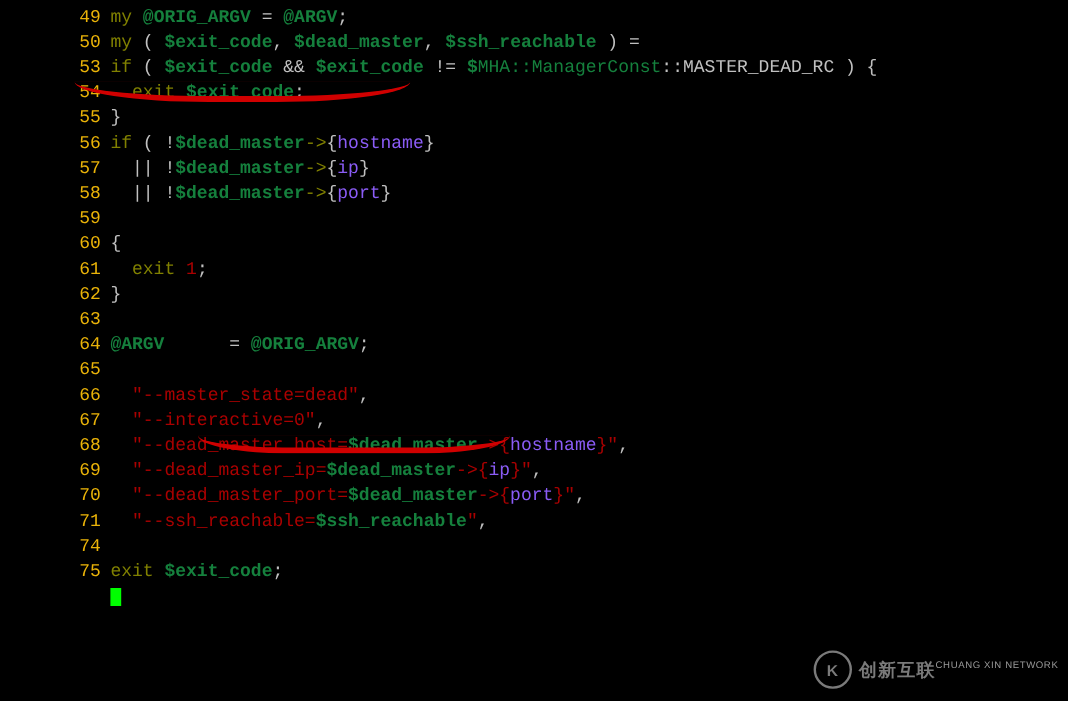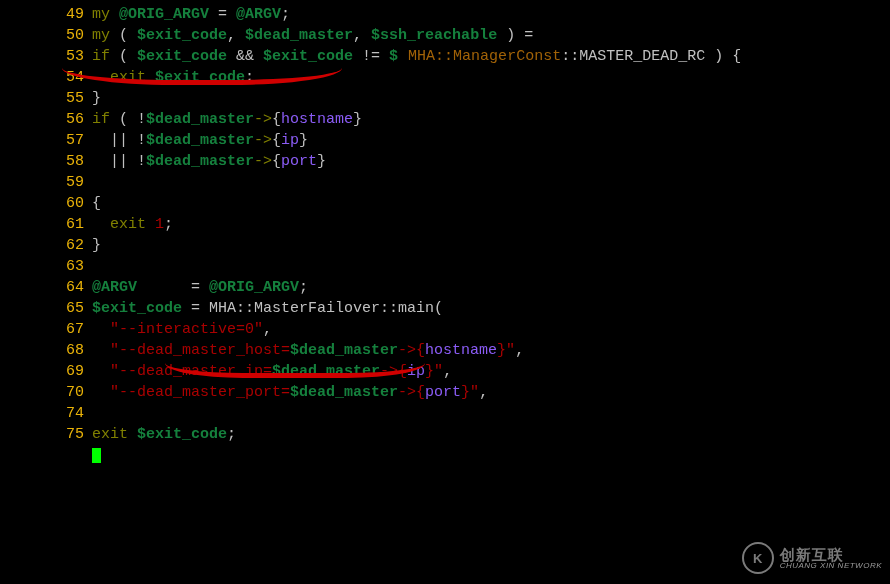--- a/index.html
+++ b/index.html
@@ -31,21 +31,21 @@
     padding-left: 44px;
   }
   .code {
     color: #c0c0c0;
   }
   .kw   { color: #808000; }
   .var  { color: #15803d; font-weight: bold; }
   .punc { color: #c0c0c0; }
   .str  { color: #aa0000; }
   .num  { color: #aa0000; }
-  .mod  { color: #a16207; margin-left: 10px; }
+  .mod  { color: #15803d; }
   .hash { color: #8b5cf6; }
   .arrow{ color: #808000; }
 
   .annotation {
     position: absolute;
     pointer-events: none;
   }
   .underline1 {
     left: 62px;
     top: 68px;
@@ -80,25 +80,25 @@
     border: 2px solid #888;
     border-radius: 50%;
     display: flex;
     align-items: center;
     justify-content: center;
     font-weight: bold;
     font-size: 13px;
   }
   .watermark .txt {
     display: flex;
-    flex-direction: column;
+    flex-direction: row;
     line-height: 1;
   }
   .watermark .txt .big { font-size: 15px; font-weight: bold; letter-spacing:1px;}
-  .watermark .txt .small { font-size: 8px; letter-spacing:0.5px; color:#aaa;font-style:italic;}
+  .watermark .txt .small { font-size: 8px; letter-spacing:0.5px; color:#aaa;}
   .cursor {
     display:inline-block;
     width:9px;
     height:15px;
     background:#00ff00;
     vertical-align: middle;
   }
 </style>
 </head>
 <body>
@@ -111,25 +111,27 @@
     <div class="line"><span class="gutter">55</span><span class="code"><span class="punc">}</span></span></div>
     <div class="line"><span class="gutter">56</span><span class="code"><span class="kw">if</span><span class="punc"> ( !</span><span class="var">$dead_master</span><span class="arrow">-&gt;</span><span class="punc">{</span><span class="hash">hostname</span><span class="punc">}</span></span></div>
     <div class="line"><span class="gutter">57</span><span class="code"><span class="punc">  || !</span><span class="var">$dead_master</span><span class="arrow">-&gt;</span><span class="punc">{</span><span class="hash">ip</span><span class="punc">}</span></span></div>
     <div class="line"><span class="gutter">58</span><span class="code"><span class="punc">  || !</span><span class="var">$dead_master</span><span class="arrow">-&gt;</span><span class="punc">{</span><span class="hash">port</span><span class="punc">}</span></span></div>
     <div class="line"><span class="gutter">59</span></div>
     <div class="line"><span class="gutter">60</span><span class="code"><span class="punc">{</span></span></div>
     <div class="line"><span class="gutter">61</span><span class="code"><span class="punc">  </span><span class="kw">exit</span><span class="punc"> </span><span class="num">1</span><span class="punc">;</span></span></div>
     <div class="line"><span class="gutter">62</span><span class="code"><span class="punc">}</span></span></div>
     <div class="line"><span class="gutter">63</span><span class="code"></span></div>
     <div class="line"><span class="gutter">64</span><span class="code"><span class="var">@ARGV</span><span class="punc">      = </span><span class="var">@ORIG_ARGV</span><span class="punc">;</span></span></div>
-    <div class="line"><span class="gutter">65</span><span class="code"><span class="var">$exit_code</span><span class="punc"> = MHA::MasterFailover::main(</span></span></div>
+    <div class="line"><span class="gutter">65</span></div>
+    <div class="line"><span class="gutter">66</span><span class="code"><span class="punc">  </span><span class="str">"--master_state=dead"</span><span class="punc">,</span></span></div>
     <div class="line"><span class="gutter">67</span><span class="code"><span class="punc">  </span><span class="str">"--interactive=0"</span><span class="punc">,</span></span></div>
     <div class="line"><span class="gutter">68</span><span class="code"><span class="punc">  </span><span class="str">"--dead_master_host=</span><span class="var">$dead_master</span><span class="str">-&gt;{</span><span class="hash">hostname</span><span class="str">}"</span><span class="punc">,</span></span></div>
     <div class="line"><span class="gutter">69</span><span class="code"><span class="punc">  </span><span class="str">"--dead_master_ip=</span><span class="var">$dead_master</span><span class="str">-&gt;{</span><span class="hash">ip</span><span class="str">}"</span><span class="punc">,</span></span></div>
     <div class="line"><span class="gutter">70</span><span class="code"><span class="punc">  </span><span class="str">"--dead_master_port=</span><span class="var">$dead_master</span><span class="str">-&gt;{</span><span class="hash">port</span><span class="str">}"</span><span class="punc">,</span></span></div>
+    <div class="line"><span class="gutter">71</span><span class="code"><span class="punc">  </span><span class="str">"--ssh_reachable=</span><span class="var">$ssh_reachable</span><span class="str">"</span><span class="punc">,</span></span></div>
     <div class="line"><span class="gutter">74</span><span class="code"></span></div>
     <div class="line"><span class="gutter">75</span><span class="code"><span class="kw">exit</span><span class="punc"> </span><span class="var">$exit_code</span><span class="punc">;</span></span></div>
     <div class="line"><span class="gutter"></span><span class="code"><span class="cursor"></span></span></div>
   </div>
 
 <div class="annotation underline1"></div>
 <div class="annotation underline2"></div>
 
 <div class="watermark">
   <div class="logo">K</div>

